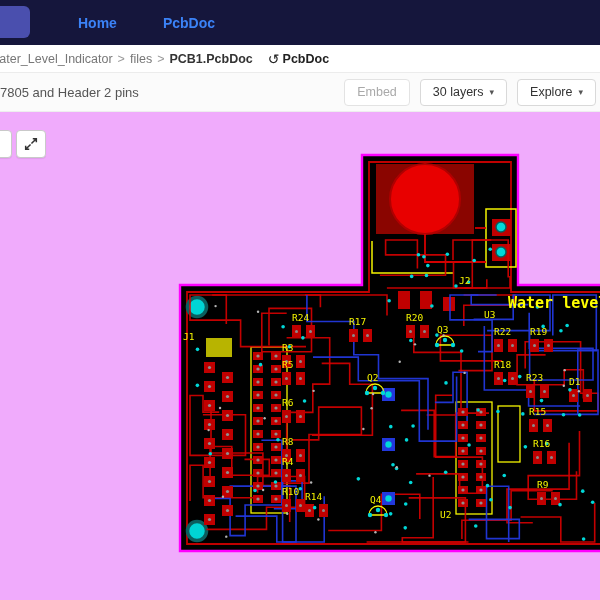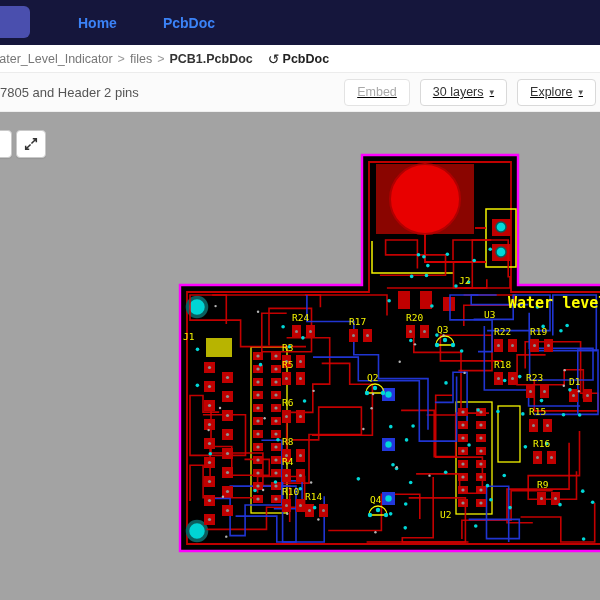--- a/index.html
+++ b/index.html
@@ -16,27 +16,27 @@
   .crumbbar .inner { margin-left:-12px; display:flex; align-items:center; gap:5px; }
   .crumb { color:#777; }
   .crumb-sep { color:#999; }
   .crumb-file { color:#333; font-weight:bold; }
   .history { display:flex; align-items:center; gap:3px; margin-left:10px; color:#222; font-weight:bold; cursor:pointer; }
   .history .ic { font-weight:normal; font-size:14px; line-height:1; }
 
   
   .toolbar { height:39px; background:#fbfbfb; border-bottom:1px solid #eeeeee; display:flex; align-items:center; padding:0 4px 0 0; }
   .commit-msg { font-size:13px; color:#555; white-space:nowrap; }
-  .tb-buttons { margin-left:auto; display:flex; gap:10px; align-items:center;text-decoration:underline; }
+  .tb-buttons { margin-left:auto; display:flex; gap:10px; align-items:center; }
   .tb-btn { height:27px; background:#fff; border:1px solid #d9d9d9; border-radius:4px; font-size:12.5px; color:#333; padding:0 12px; display:flex; align-items:center; gap:6px; cursor:pointer; white-space:nowrap; }
   .tb-btn.muted { color:#a9a9a9; border-color:#e3e3e3; }
   .caret { font-size:9px; color:#555; }
 
   
-  .viewer { position:relative; height:488px; background:#a3a3a3; overflow:hidden; }
+  .viewer { position:relative; height:488px; background:#f0abfc; overflow:hidden; }
   .viewer svg.pcb { position:absolute; inset:0; display:block; }
   .vbtn { position:absolute; top:18px; width:30px; height:28px; background:#fff; border:1px solid #c9c9c9; border-radius:4px; display:flex; align-items:center; justify-content:center; cursor:pointer; box-shadow:0 1px 1px rgba(0,0,0,.08); z-index:2; }
   .vbtn.cut { left:-18px; }
   .vbtn.expand { left:16px; }
 </style>
 </head>
 <body>
 
 <div class="topnav">
   <div class="logo-btn"></div>

